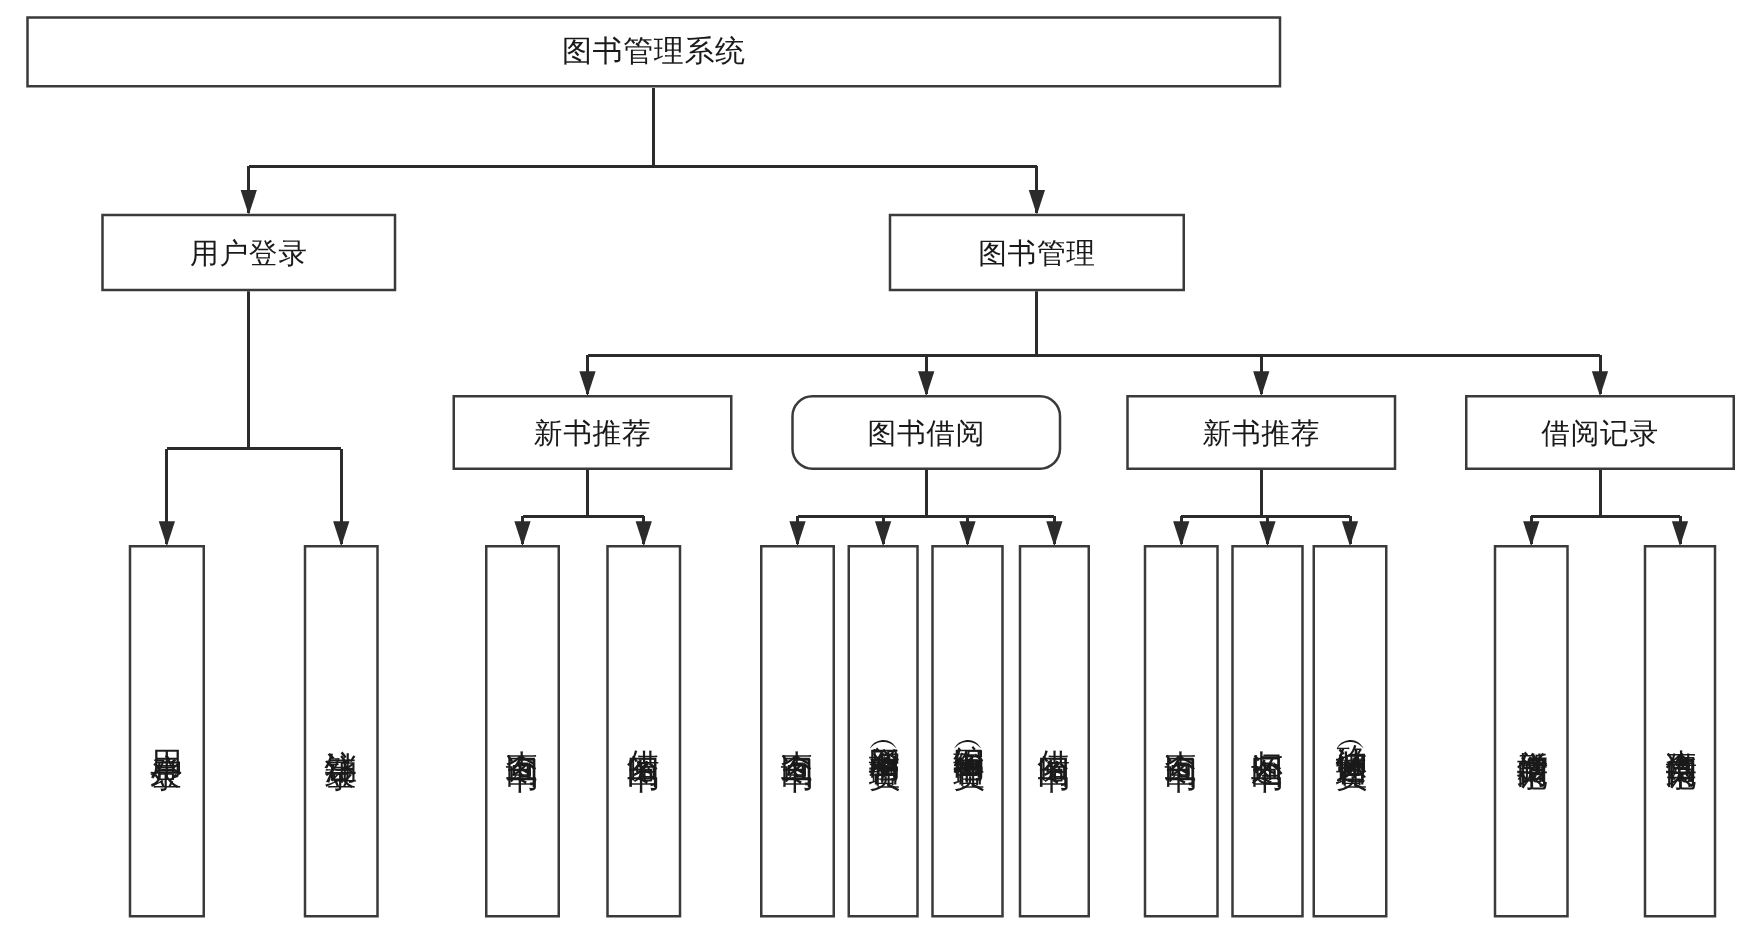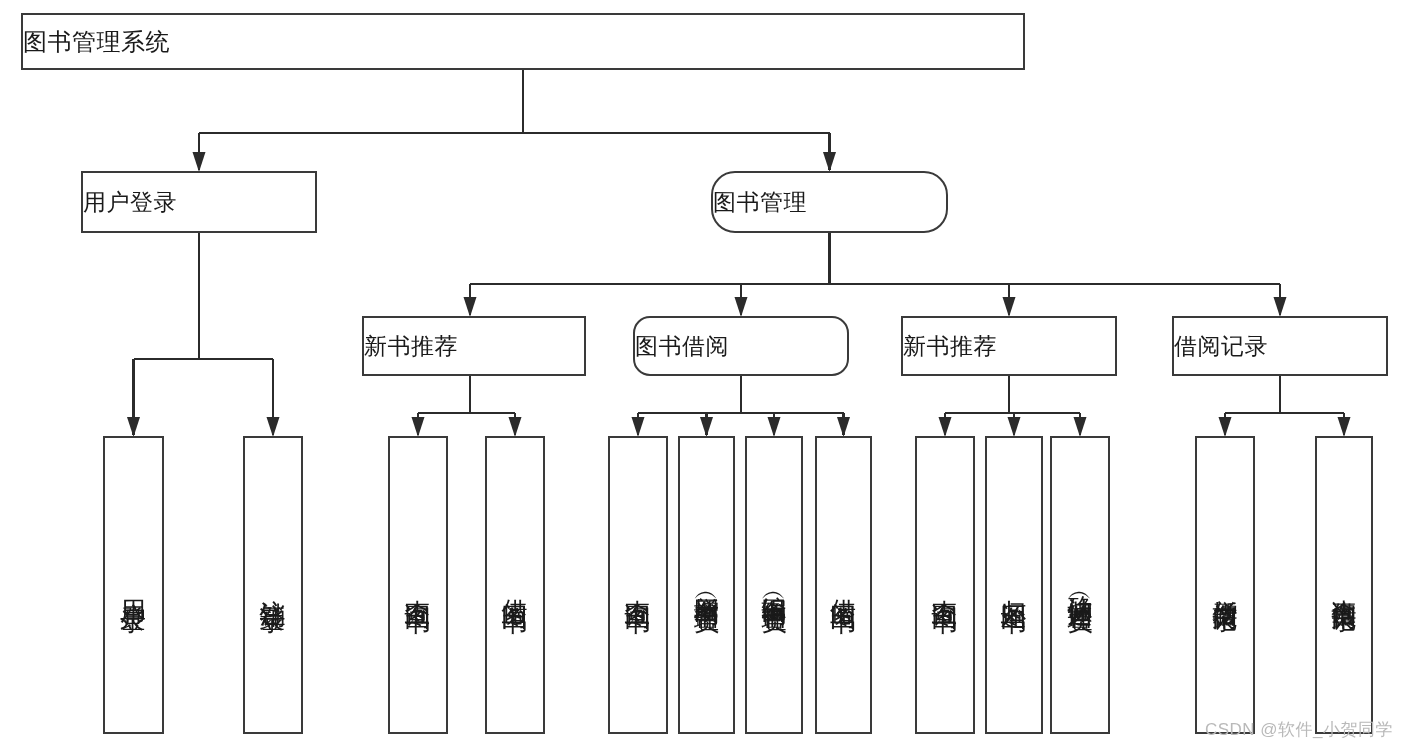--- a/index.html
+++ b/index.html
@@ -25,20 +25,21 @@
     height: 747px;
     pointer-events: none;
   }
   .node {
     position: absolute;
     box-sizing: border-box;
     background: #ffffff;
     border: 2.2px solid #3a3a3a;
     display: flex;
     align-items: center;
+    justify-content: center;
     color: #1a1a1a;
   }
   .node .label {
     display: block;
     text-align: center;
     line-height: 1.08;
     letter-spacing: 0.5px;
   }
   
   .node.horiz .label {
@@ -134,21 +135,21 @@
       <line x1="1344" y1="413" x2="1344" y2="435" stroke="#2b2b2b" stroke-width="2.4" shape-rendering="crispEdges"></line>
       <path d="M 1337.5 417 L 1350.5 417 L 1344 437 Z" fill="#2b2b2b"></path>
     </svg>
   <div id="node-layer">
       <div class="node horiz root" style="left: 21px; top: 13px; width: 1004px; height: 57px; border-color: rgb(58, 58, 58); background: rgb(255, 255, 255);">
         <span class="label">图书管理系统</span>
       </div>
       <div class="node horiz" style="left: 81px; top: 171px; width: 236px; height: 62px; border-color: rgb(58, 58, 58); background: rgb(255, 255, 255);">
         <span class="label">用户登录</span>
       </div>
-      <div class="node horiz" style="left: 711px; top: 171px; width: 237px; height: 62px; border-color: rgb(58, 58, 58); background: rgb(255, 255, 255); border-radius: 24px;">
+      <div class="node horiz" style="left: 711px; top: 171px; width: 237px; height: 62px; border-color: rgb(58, 58, 58); background: rgb(255, 255, 255);">
         <span class="label">图书管理</span>
       </div>
       <div class="node horiz" style="left: 362px; top: 316px; width: 224px; height: 60px; border-color: rgb(58, 58, 58); background: rgb(255, 255, 255);">
         <span class="label">新书推荐</span>
       </div>
       <div class="node horiz" style="left: 633px; top: 316px; width: 216px; height: 60px; border-color: rgb(58, 58, 58); background: rgb(255, 255, 255); border-radius: 17px;">
         <span class="label">图书借阅</span>
       </div>
       <div class="node horiz" style="left: 901px; top: 316px; width: 216px; height: 60px; border-color: rgb(58, 58, 58); background: rgb(255, 255, 255);">
         <span class="label">新书推荐</span>
@@ -189,14 +190,13 @@
       <div class="node vert tall" style="left: 1050px; top: 436px; width: 60px; height: 298px; border-color: rgb(58, 58, 58); background: rgb(255, 255, 255);">
         <span class="label">确认归还（管理员）</span>
       </div>
       <div class="node vert tall" style="left: 1195px; top: 436px; width: 60px; height: 298px; border-color: rgb(58, 58, 58); background: rgb(255, 255, 255);">
         <span class="label">新增借阅记录</span>
       </div>
       <div class="node vert tall" style="left: 1315px; top: 436px; width: 58px; height: 298px; border-color: rgb(58, 58, 58); background: rgb(255, 255, 255);">
         <span class="label">查询借阅记录</span>
       </div>
     </div>
-  <div class="watermark">CSDN @软件_小贺同学</div>
 </div>
 
 </body></html>

